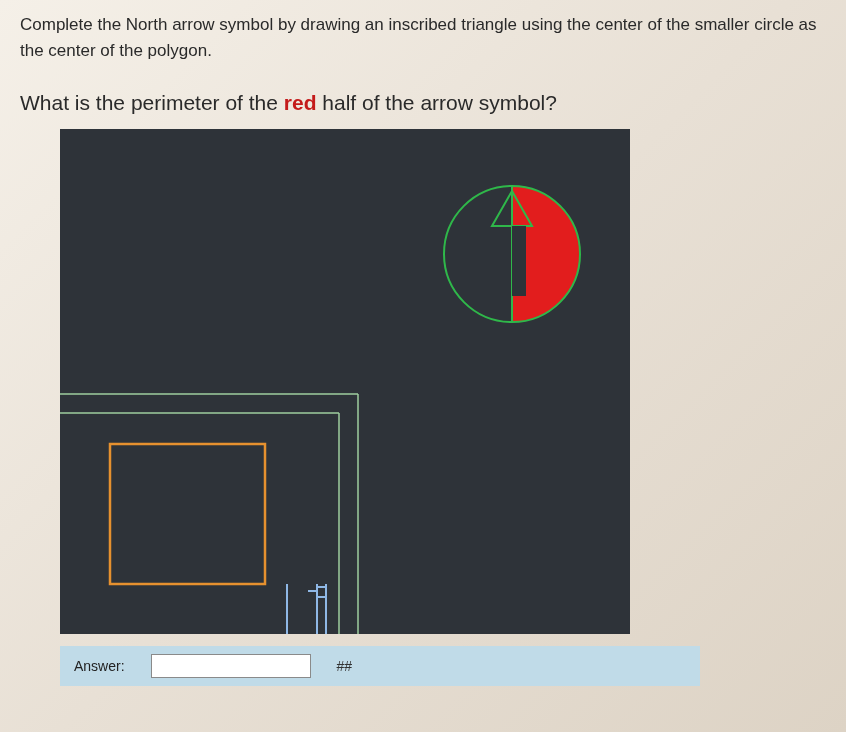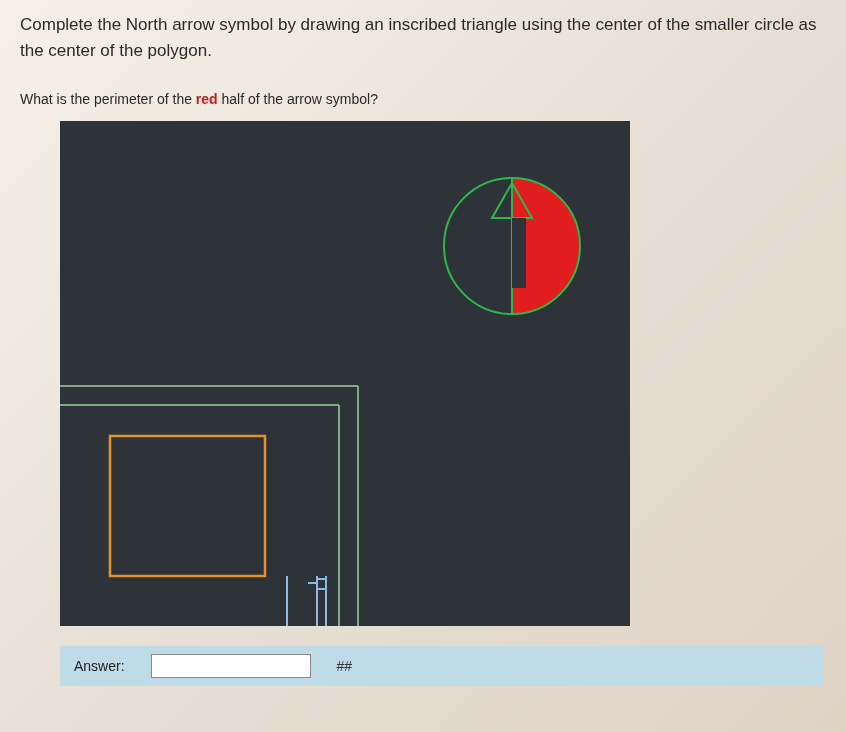--- a/index.html
+++ b/index.html
@@ -11,45 +11,45 @@
     padding: 12px 20px 0 20px;
     color: #2a2a2a;
     overflow: hidden;
   }
   .instruction {
     font-size: 17px;
     line-height: 1.5;
     margin-bottom: 20px;
   }
   .question {
-    font-size: 14px;
+    font-size: 21px;
     margin-bottom: 14px;
     margin-top: 28px;
   }
   .red-word { color: #c41a1a; font-weight: bold; }
   .canvas-wrap {
     margin-left: 40px;
   }
   .canvas {
     width: 570px;
     height: 505px;
     background: #2e3339;
     position: relative;
     overflow: hidden;
   }
   svg { display: block; }
   .answer-bar {
-    margin-top: 20px;
+    margin-top: 12px;
     margin-left: 40px;
     background: #c0dbe8;
     padding: 8px 14px;
     display: flex;
     align-items: center;
     gap: 26px;
-    width: 764px;
+    width: 640px;
   }
   .answer-label {
     font-size: 14px;
     color: #222;
   }
   .answer-input {
     width: 160px;
     height: 24px;
     border: 1px solid #8a8a8a;
     background: #fff;

